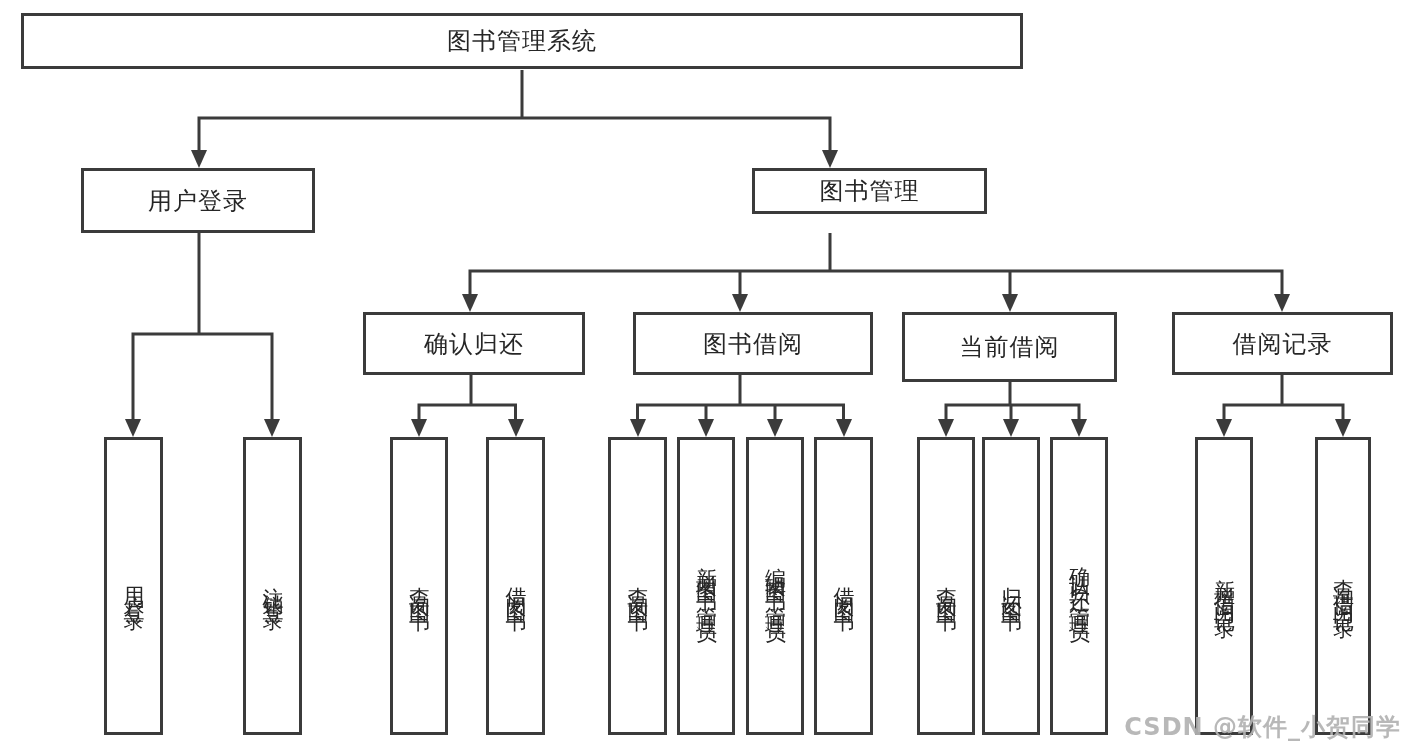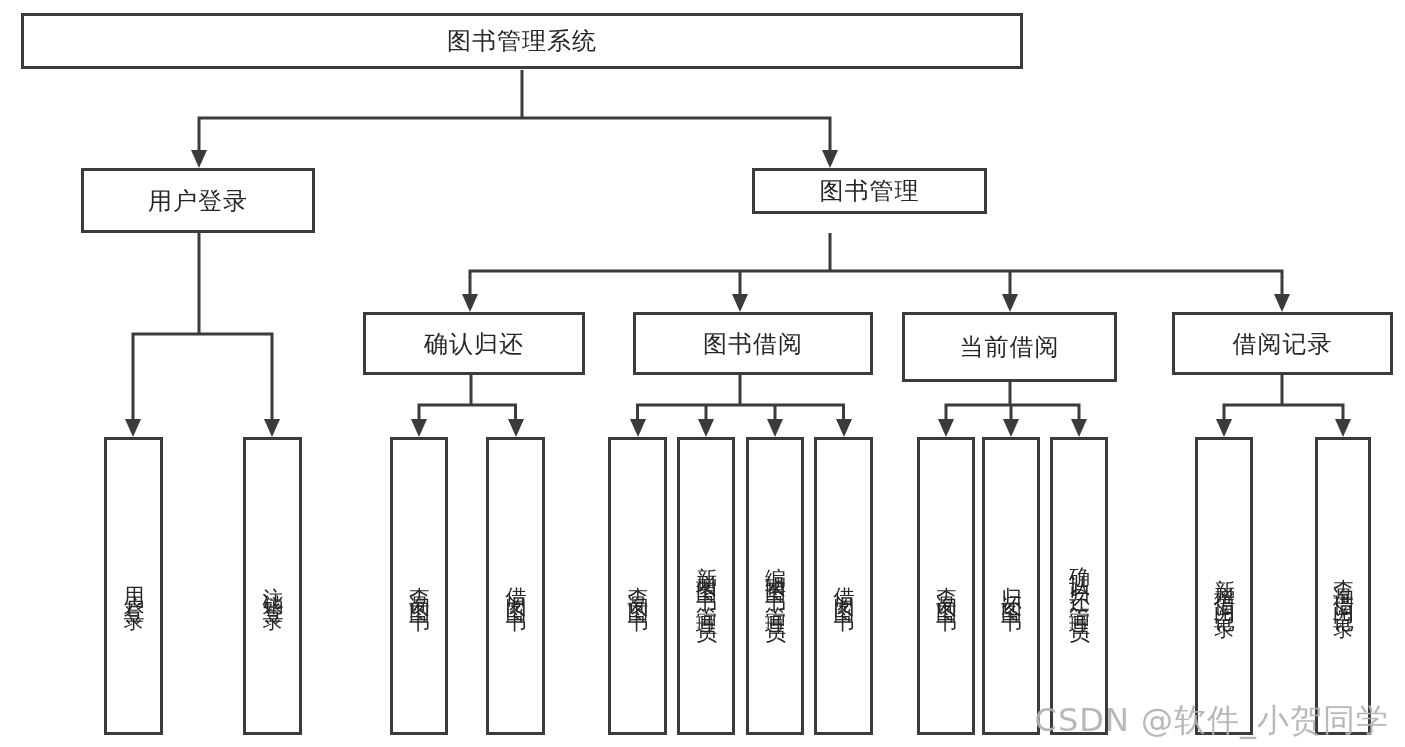--- a/index.html
+++ b/index.html
@@ -18,24 +18,25 @@
     display:flex; align-items:center; justify-content:center;
     color:var(--text,#262626);
   }
   .hbox { font-size:24px; letter-spacing:1px; white-space:nowrap;font-family:Liberation Serif, serif; }
   .vbox { top:437px; height:298px; font-size:21px; }
   .vtext {
     writing-mode:vertical-rl; text-orientation:mixed;
     letter-spacing:8px; line-height:1; white-space:nowrap;
   }
   .watermark {
-    position:absolute; right:16px; bottom:4px;
-    font-size:32px; letter-spacing:1px;
+    position:absolute; right:4px; bottom:4px;
+    font-size:24px; letter-spacing:1px;
     color:var(--watermark,#b3b3b3); opacity:.92;
     white-space:nowrap;
+    font-weight:bold;
   }
 </style>
 </head>
 <body>
 
 <div class="canvas">
 
   <svg class="connectors" width="1405" height="747" viewBox="0 0 1405 747" aria-hidden="true">
 
     <g>

